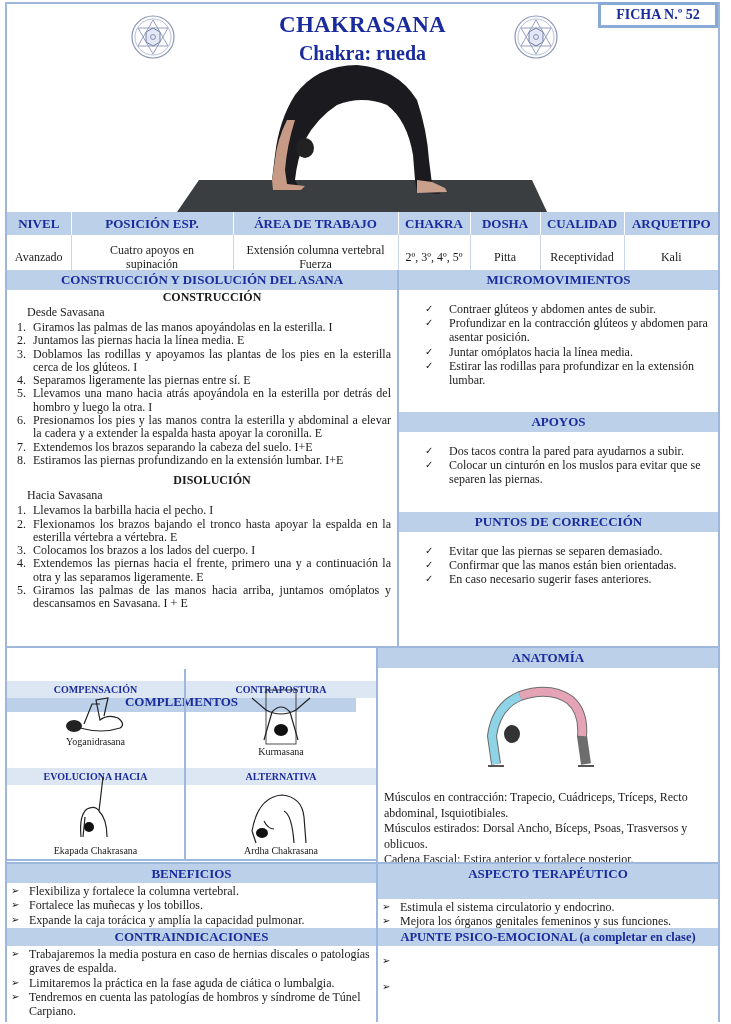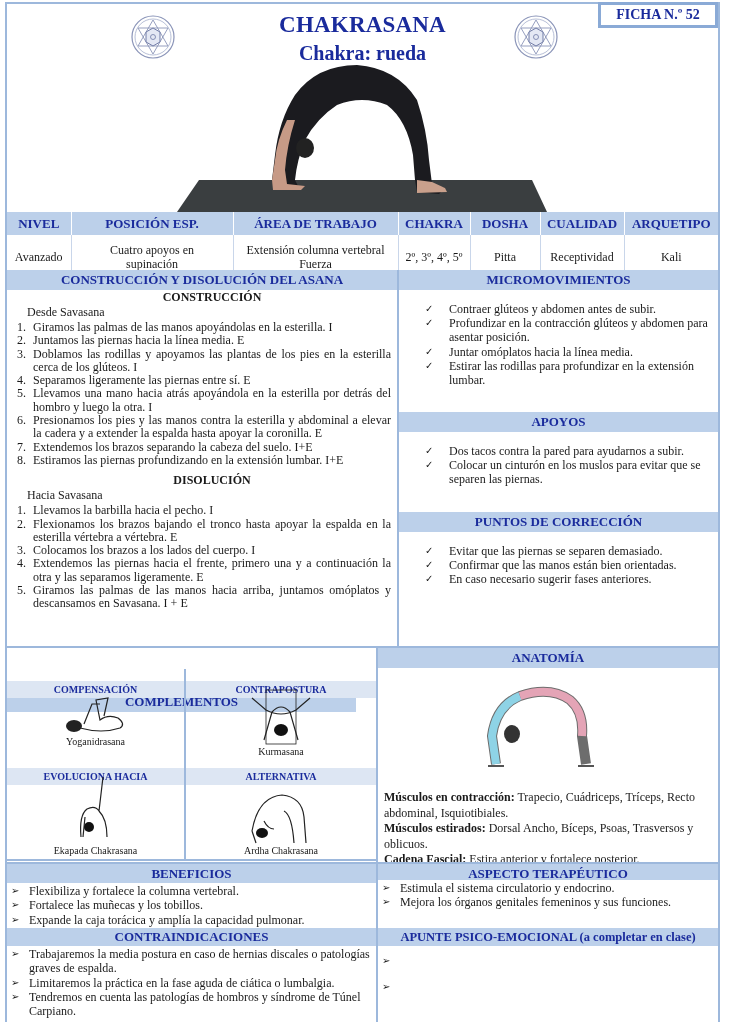--- a/index.html
+++ b/index.html
@@ -48,21 +48,21 @@
   .vline { position: absolute; background: #9db8dc; }
   .hline { position: absolute; background: #9db8dc; }
 
   
   .cgrid { position: absolute; left: 7px; top: 669px; width: 370px; }
   .ccell-h { position: absolute; height: 17px; background: #dde6f3; color: #1a2b9c; font-weight: bold; font-size: 10px; text-align: center; line-height: 17px; margin-top: 12px; }
   .ccell { position: absolute; text-align: center; font-size: 10px; }
   .ccell .cap { position: absolute; left: 0; width: 100%; text-align: center; }
 
   .anat-text { position: absolute; left: 384px; top: 790px; width: 330px; font-size: 12px; line-height: 15.5px; }
-  .anat-text b { font-weight: bold; }
+  .anat-text b { font-weight: normal; }
 </style>
 </head>
 <body>
 
 <div class="page">
   <div class="frame"></div>
 
   <div class="hdr">
     <svg class="mandala left" viewBox="0 0 46 46">
       <circle cx="23" cy="23" r="21" fill="none" stroke="#8a94b8" stroke-width="1.2"></circle>
@@ -328,21 +328,21 @@
           <span class="t">Fortalece las muñecas y los tobillos.</span>
         </li>
         <li>
           <span class="ar">➢</span>
           <span class="t">Expande la caja torácica y amplía la capacidad pulmonar.</span>
         </li>
       </ul>
   </div>
 
   <div class="panel" style="left:378px; top:864px; width:340px; height:64px;">
-    <div class="phead" style="height:16px; line-height:19px;">ASPECTO TERAPÉUTICO</div>
+    <div class="phead" style="height:35px; line-height:19px;">ASPECTO TERAPÉUTICO</div>
     <ul class="arrows" id="terapeutico-list">
         <li>
           <span class="ar">➢</span>
           <span class="t">Estimula el sistema circulatorio y endocrino.</span>
         </li>
         <li>
           <span class="ar">➢</span>
           <span class="t">Mejora los órganos genitales femeninos y sus funciones.</span>
         </li>
       </ul>

